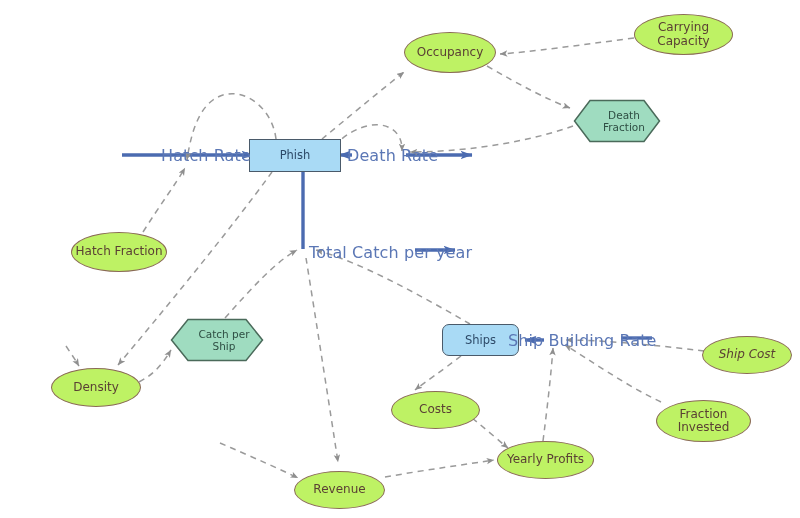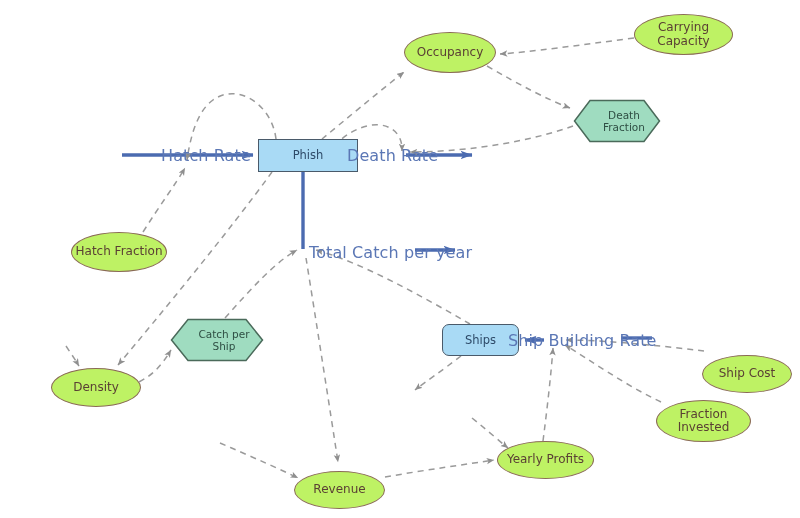--- a/index.html
+++ b/index.html
@@ -142,21 +142,21 @@
 
       <path d="M472,418 C487,430 498,440 508,448"></path>
       <path d="M385,477 C425,470 468,464 494,460"></path>
 
       <path d="M543,441 C547,410 551,375 553,348"></path>
       <path d="M704,351 C655,345 600,340 566,340"></path>
       <path d="M661,402 C625,385 590,360 565,345"></path>
     </g>
   </svg>
 
-  <div class="node stock" style="left:258px;top:139px;width:100px;height:33px;">
+  <div class="node stock" style="left:249px;top:139px;width:92px;height:33px;">
     <span class="node-label">Phish</span>
   </div>
 
   <div class="node stock" style="left:442px;top:324px;width:77px;height:32px;border-radius:7px;">
     <span class="node-label">Ships</span>
   </div>
 
   <div class="hexwrap" style="left:573px;top:99px;width:88px;height:44px;">
     <svg width="88" height="44" viewBox="0 0 88 44">
       <polygon points="17,1.5 71,1.5 86.5,22 71,42.5 17,42.5 1.5,22" fill="#9fdcc0" stroke="#4a6a5a" stroke-width="1.5"></polygon>
@@ -184,30 +184,33 @@
   <div class="node ellipse" style="left:71px;top:232px;width:96px;height:40px;">
     <span class="node-label">Hatch Fraction</span>
   </div>
 
 
   <div class="node ellipse" style="left:51px;top:368px;width:90px;height:39px;">
     <span class="node-label">Density</span>
   </div>
 
 
+  <div class="node ellipse" style="left:391px;top:391px;width:89px;height:38px;">
+    <span class="node-label">Costs</span>
+  </div>
 
   <div class="node ellipse" style="left:294px;top:471px;width:91px;height:38px;">
     <span class="node-label">Revenue</span>
   </div>
 
   <div class="node ellipse" style="left:497px;top:441px;width:97px;height:38px;">
     <span class="node-label">Yearly Profits</span>
   </div>
 
-  <div class="node ellipse" style="left:702px;top:355px;width:90px;height:38px;">
+  <div class="node ellipse" style="left:702px;top:336px;width:90px;height:38px;font-style:italic;">
     <span class="node-label">Ship Cost</span>
   </div>
 
   <div class="node ellipse" style="left:656px;top:400px;width:95px;height:42px;">
     <span class="node-label">Fraction
 Invested</span>
   </div>
 
   <div class="flow-label" style="left:161px;top:146px;">Hatch Rate</div>
 

